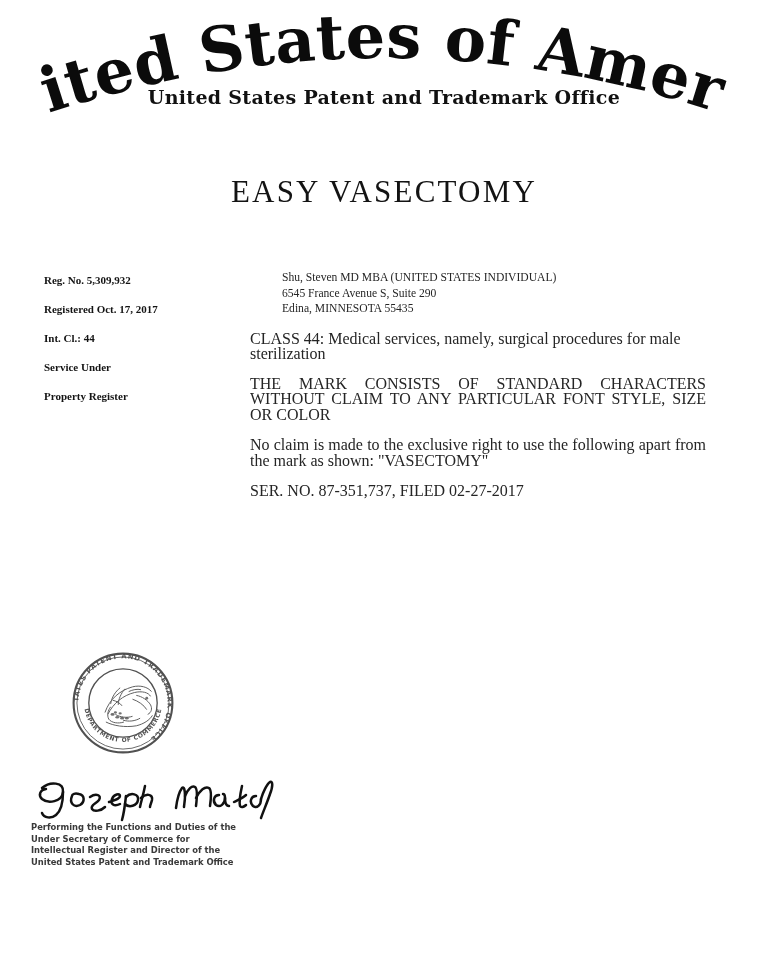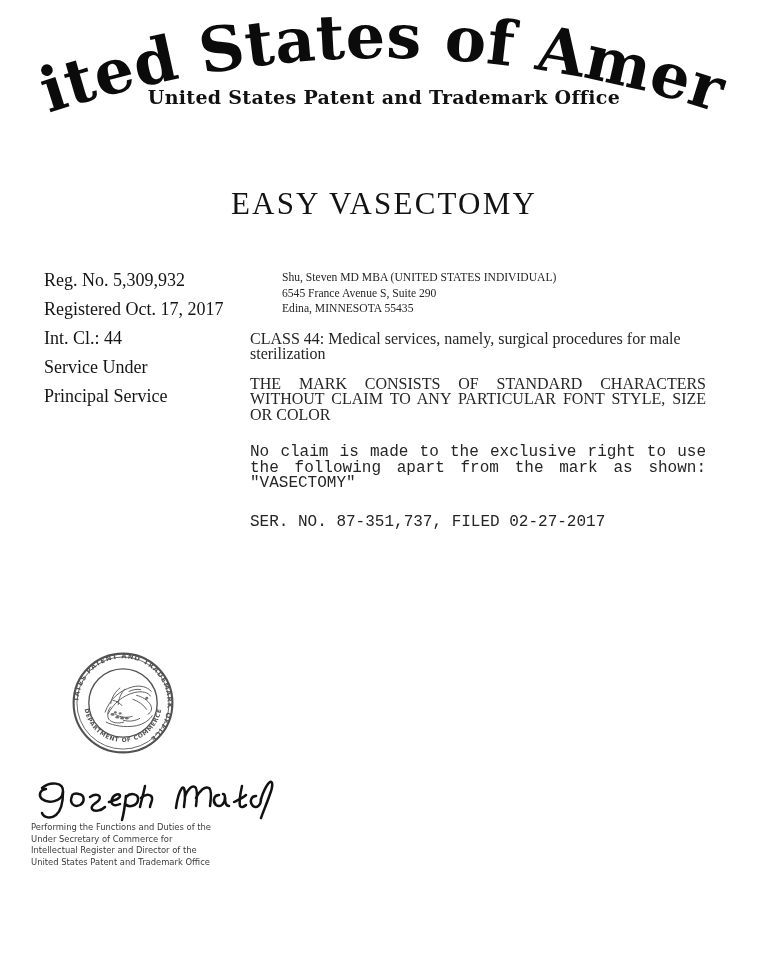--- a/index.html
+++ b/index.html
@@ -46,42 +46,42 @@
     font-family: "DejaVu Serif", "Liberation Serif", serif;
     font-weight: 700;
     font-size: 19px;
     color: #111111;
     letter-spacing: 0.3px;
   }
 
   
   .mark-title {
     position: absolute;
-    top: 186px;
+    top: 174px;
     left: 0;
     width: 768px;
     text-align: center;
     font-family: "Liberation Serif", "DejaVu Serif", serif;
     font-size: 31px;
     font-weight: 400;
     letter-spacing: 2.2px;
     color: #131313;
   }
 
   
   .left-col {
     position: absolute;
     top: 266px;
     left: 44px;
     width: 210px;
   }
   .left-line {
     font-family: "Liberation Serif", "DejaVu Serif", serif;
-    font-weight: 400;
-    font-size: 18px;
+    font-weight: 700;
+    font-size: 11px;
     line-height: 29px;
     color: #141414;
     white-space: nowrap;
   }
 
   .right-col {
     position: absolute;
     top: 270px;
     left: 250px;
     width: 456px;
@@ -91,21 +91,21 @@
     line-height: 15.5px;
     color: #252525;
     margin-left: 32px;
   }
   .para {
     font-size: 16px;
     line-height: 15.5px;
     color: #252525;
   }
   .para.gap-1 { margin-top: 14px; }
-  .para.gap-2 { margin-top: 23px; font-family: Liberation Mono, monospace; }
+  .para.gap-2 { margin-top: 15px; }
   .para.justified {
     text-align: justify;
     text-align-last: left;
   }
 
   
   .seal {
     position: absolute;
     top: 646px;
     left: 66px;
@@ -124,21 +124,21 @@
   }
   .sig-caption {
     position: absolute;
     top: 822px;
     left: 31px;
     width: 215px;
     font-family: "DejaVu Sans", "Liberation Sans", sans-serif;
     font-size: 8.4px;
     line-height: 11.6px;
     color: #3a3a3a;
-    font-weight: 400;
+    font-weight: 700;
   }
 </style>
 </head>
 <body>
 
 <div class="page">
 
   <div class="header">
     <svg class="arch-svg" viewBox="0 0 768 120">
       <defs>
@@ -151,21 +151,21 @@
     <div class="subtitle">United States Patent and Trademark Office</div>
   </div>
 
   <div class="mark-title">EASY VASECTOMY</div>
 
   <div class="left-col">
     <div class="left-line">Reg. No. 5,309,932</div>
     <div class="left-line">Registered Oct. 17, 2017</div>
     <div class="left-line">Int. Cl.: 44</div>
     <div class="left-line">Service Under</div>
-    <div class="left-line">Principal Service</div>
+    <div class="left-line">Property Register</div>
   </div>
 
   <div class="right-col">
     <div class="owner-block">
       <div>Shu, Steven MD MBA (UNITED STATES INDIVIDUAL)</div>
       <div>6545 France Avenue S, Suite 290</div>
       <div>Edina, MINNESOTA 55435</div>
     </div>
 
     <div class="para gap-1">CLASS 44: Medical services, namely, surgical procedures for male sterilization</div>

